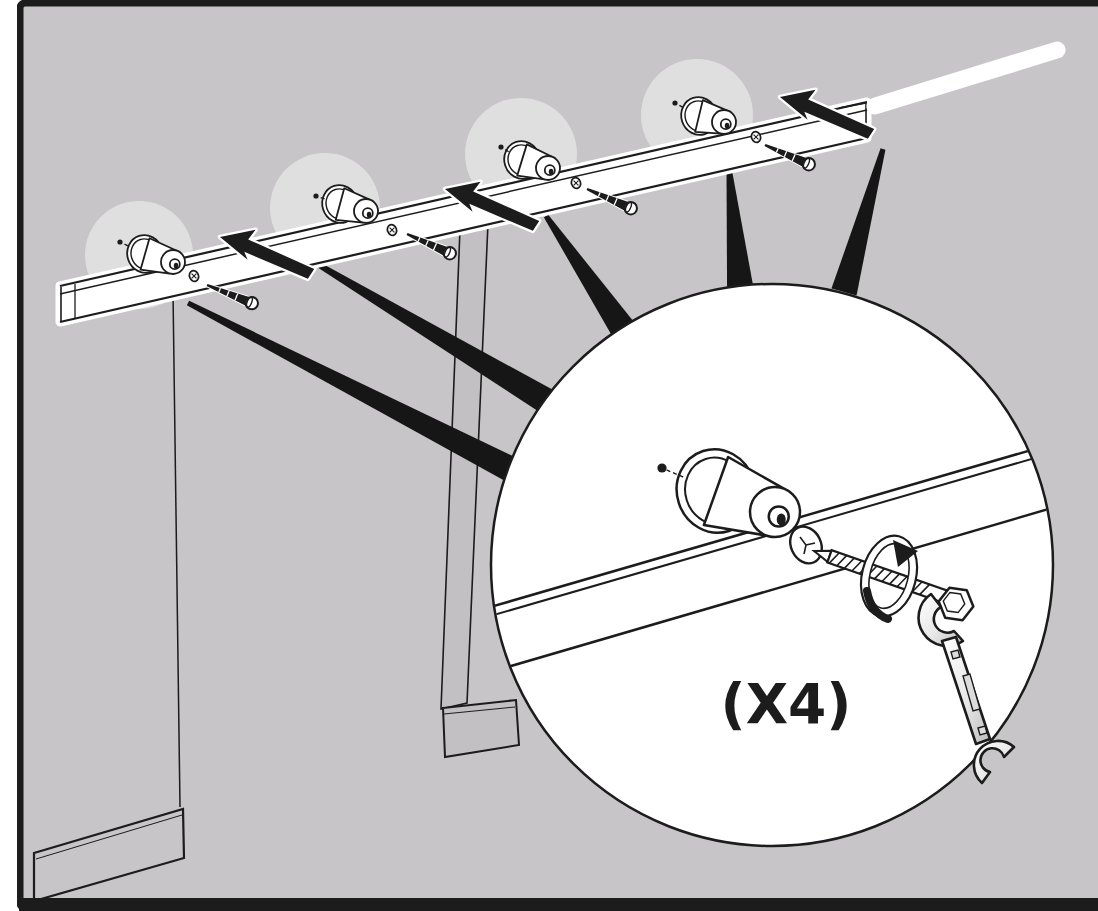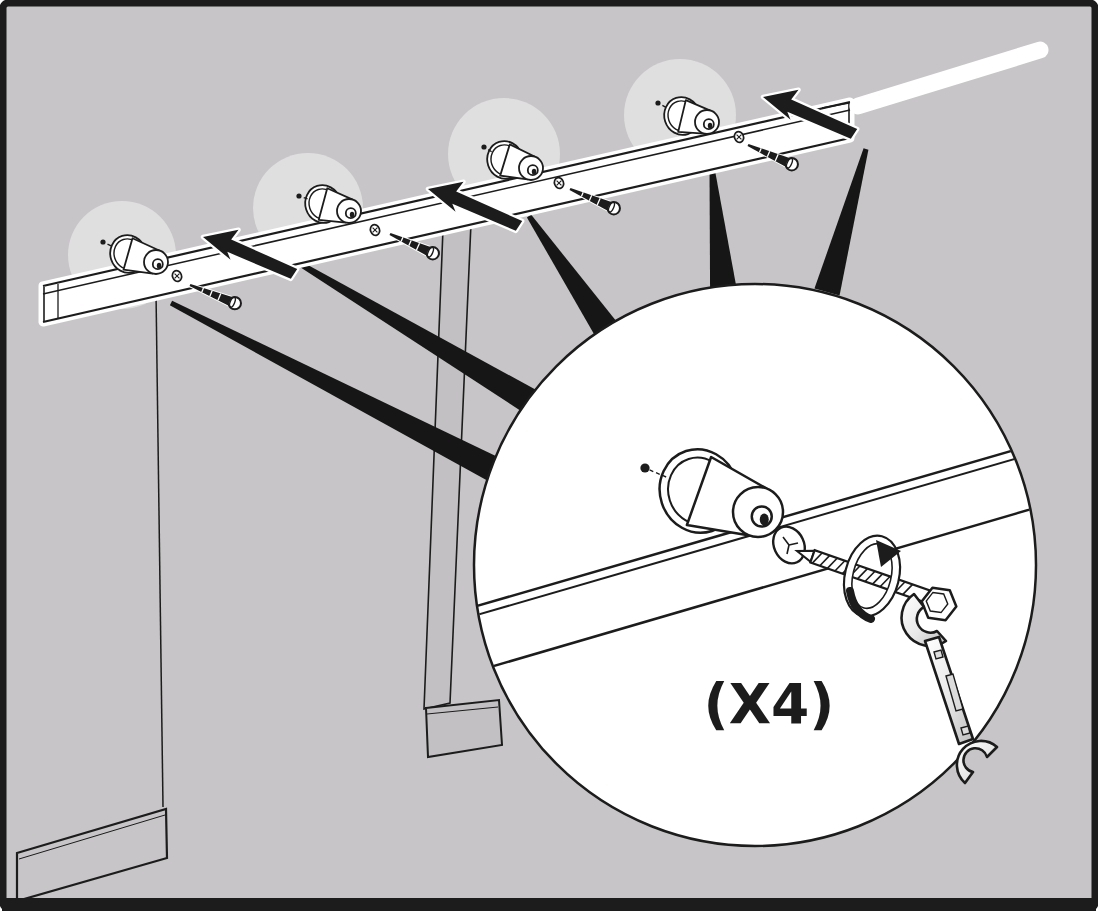--- a/index.html
+++ b/index.html
@@ -1,16 +1,16 @@
 <!DOCTYPE html>
 <html style="--line: #1c1c1c;"><head>
 <meta charset="utf-8">
 <style>
   html,body{margin:0;padding:0;background:#fff;}
-  .stage{position:relative;width:880px;height:911px;font-family:"DejaVu Sans","Liberation Sans",sans-serif;}
+  .stage{position:relative;width:880px;height:911px;font-family:"DejaVu Sans","Liberation Sans",sans-serif;margin-left:17px;}
   svg{position:absolute;inset:0;display:block;}
   .qty-label{font-family:"DejaVu Sans","Liberation Sans",sans-serif;font-weight:bold;font-size:55px;fill:var(--line);}
 </style>
 </head>
 <body>
 
 <div class="stage">
   <svg width="1098" height="911" viewBox="0 0 1098 911">
     <defs>
       <linearGradient id="wgrad" x1="0" y1="0" x2="1" y2="1">

